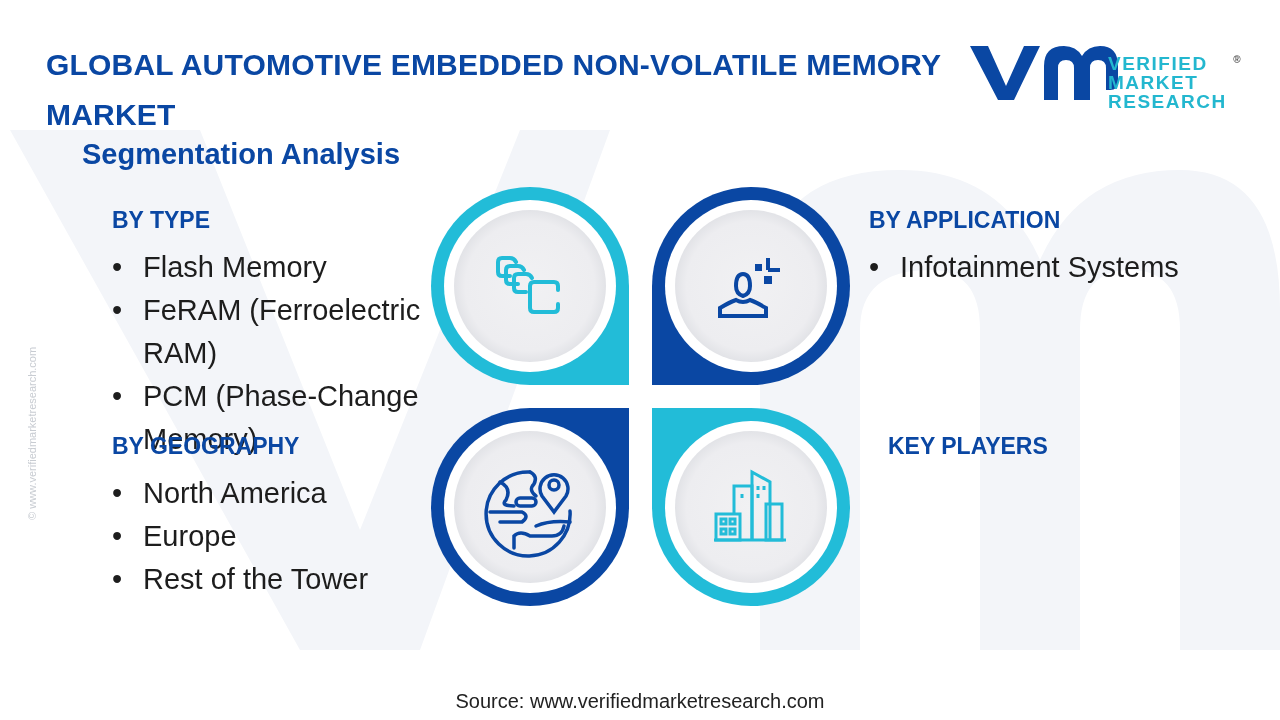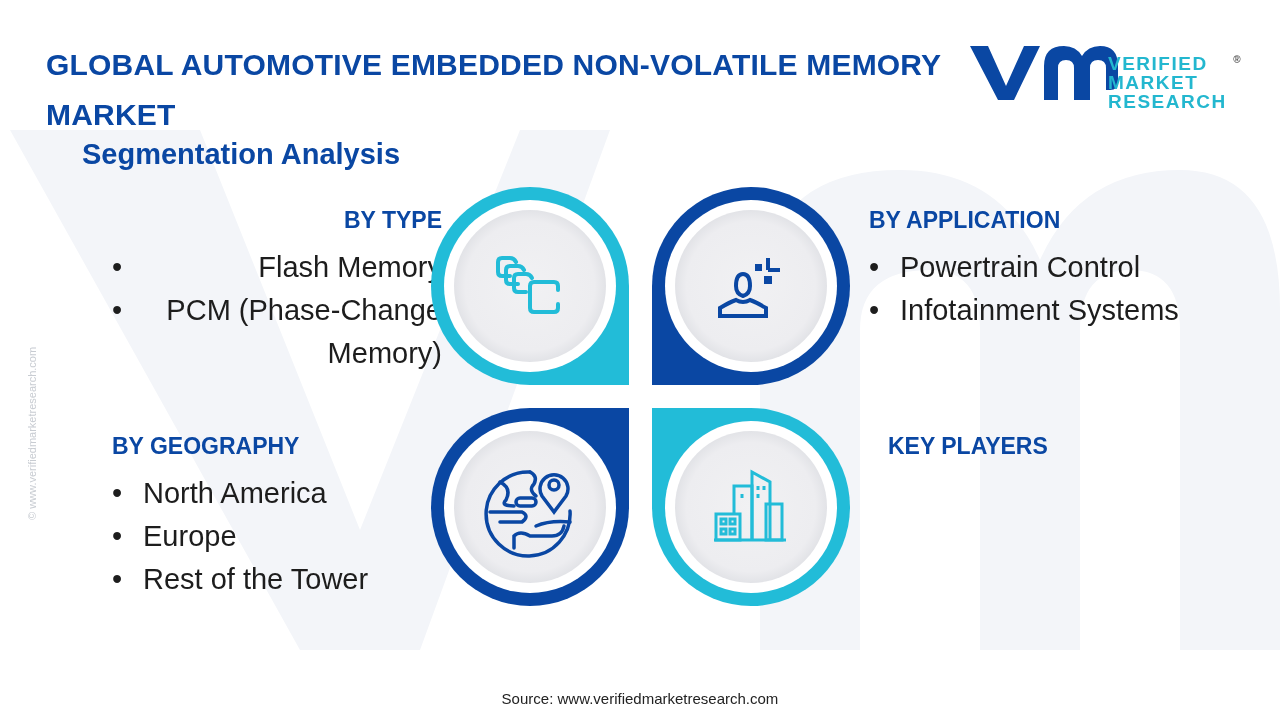--- a/index.html
+++ b/index.html
@@ -37,28 +37,28 @@
     font-size: 23px; font-weight: 700; color: #0a47a3; margin-bottom: 12px;
   }
   .section ul { list-style: none; }
   .section li {
     position: relative; padding-left: 31px;
     font-size: 29px; color: #1d1d1d; line-height: 43px;
   }
   .section li::before {
     content: "\2022"; position: absolute; left: 0; top: 0; color: #1d1d1d;
   }
-  .sec-type { left: 112px; top: 207px; width: 330px; text-align: right; }
+  .sec-type { left: 112px; top: 207px; width: 330px; }
   .sec-geo { left: 112px; top: 433px; width: 320px; }
   .sec-app { left: 869px; top: 207px; width: 390px; }
   .sec-key { left: 888px; top: 433px; width: 360px; }
   .diagram { position: absolute; left: 430px; top: 186px; width: 422px; height: 422px; }
   .source {
     position: absolute; left: 0; width: 1280px; top: 690px; text-align: center;
-    font-size: 15px; color: #222;
+    font-size: 20px; color: #222;
   }
 </style>
 </head>
 <body>
 
 <svg class="bg-mark" viewBox="0 0 1280 560">
   <path d="M10 20 L200 20 L360 420 L520 20 L610 20 L420 540 L300 540 Z" fill="#f3f5f9"></path>
   <path d="M760 540 L760 200 Q760 60 900 60 Q1000 60 1040 150 Q1080 60 1180 60 Q1280 60 1280 200 L1280 540 L1180 540 L1180 220 Q1180 160 1130 160 Q1080 160 1080 220 L1080 540 L980 540 L980 220 Q980 160 930 160 Q860 160 860 220 L860 540 Z" fill="#f3f5f9"></path>
 </svg>
 
@@ -75,37 +75,37 @@
   <div>RESEARCH</div>
   <span class="reg">®</span>
 </div>
 
 <div class="watermark">© www.verifiedmarketresearch.com</div>
 
 <div class="section sec-type">
   <h3>BY TYPE</h3>
   <ul>
     <li>Flash Memory</li>
+    <li>FeRAM (Ferroelectric RAM)</li>
     <li>PCM (Phase-Change Memory)</li>
   </ul>
 </div>
 
 <div class="section sec-geo">
   <h3>BY GEOGRAPHY</h3>
   <ul>
     <li>North America</li>
     <li>Europe</li>
     <li>Rest of the Tower</li>
   </ul>
 </div>
 
 <div class="section sec-app">
   <h3>BY APPLICATION</h3>
   <ul>
-    <li>Powertrain Control</li>
     <li>Infotainment Systems</li>
   </ul>
 </div>
 
 <div class="section sec-key">
   <h3>KEY PLAYERS</h3>
 </div>
 
 <svg class="diagram" viewBox="0 0 422 422">
   <defs>

